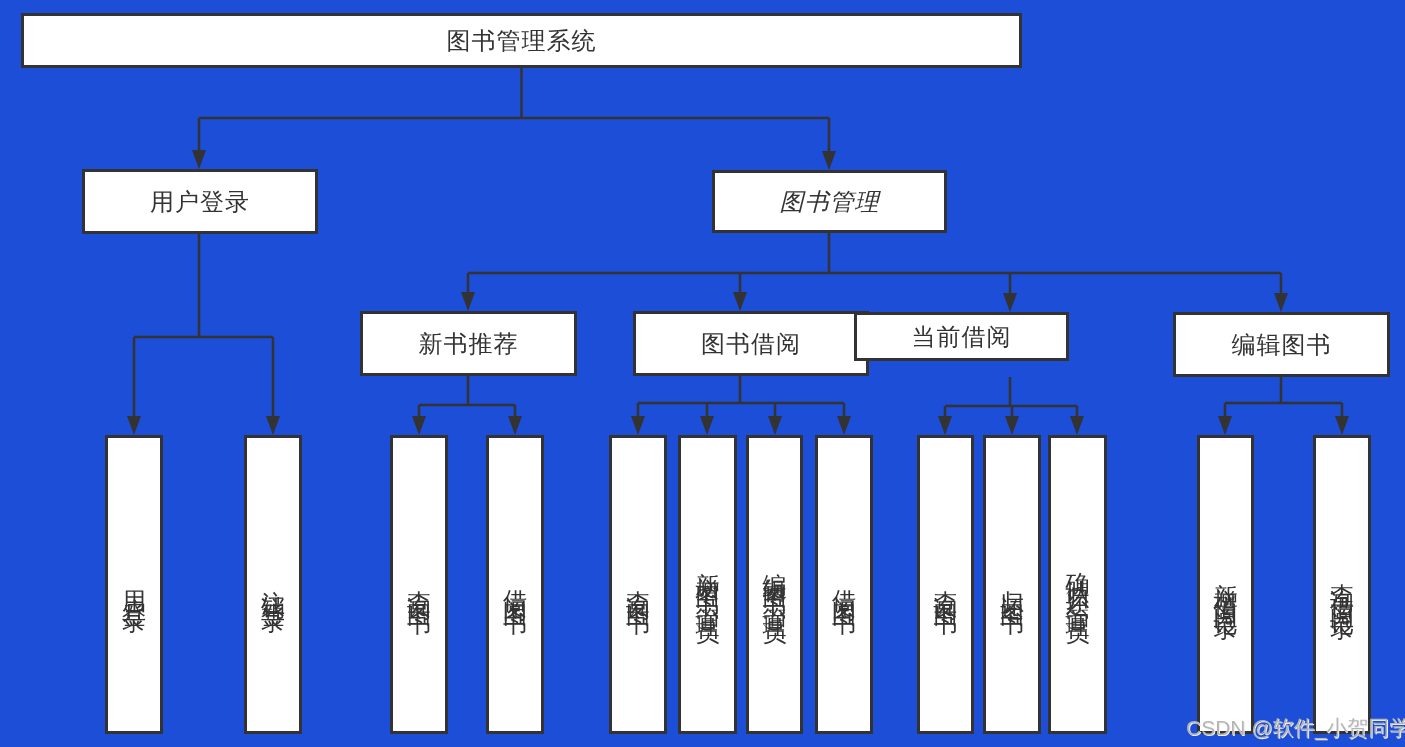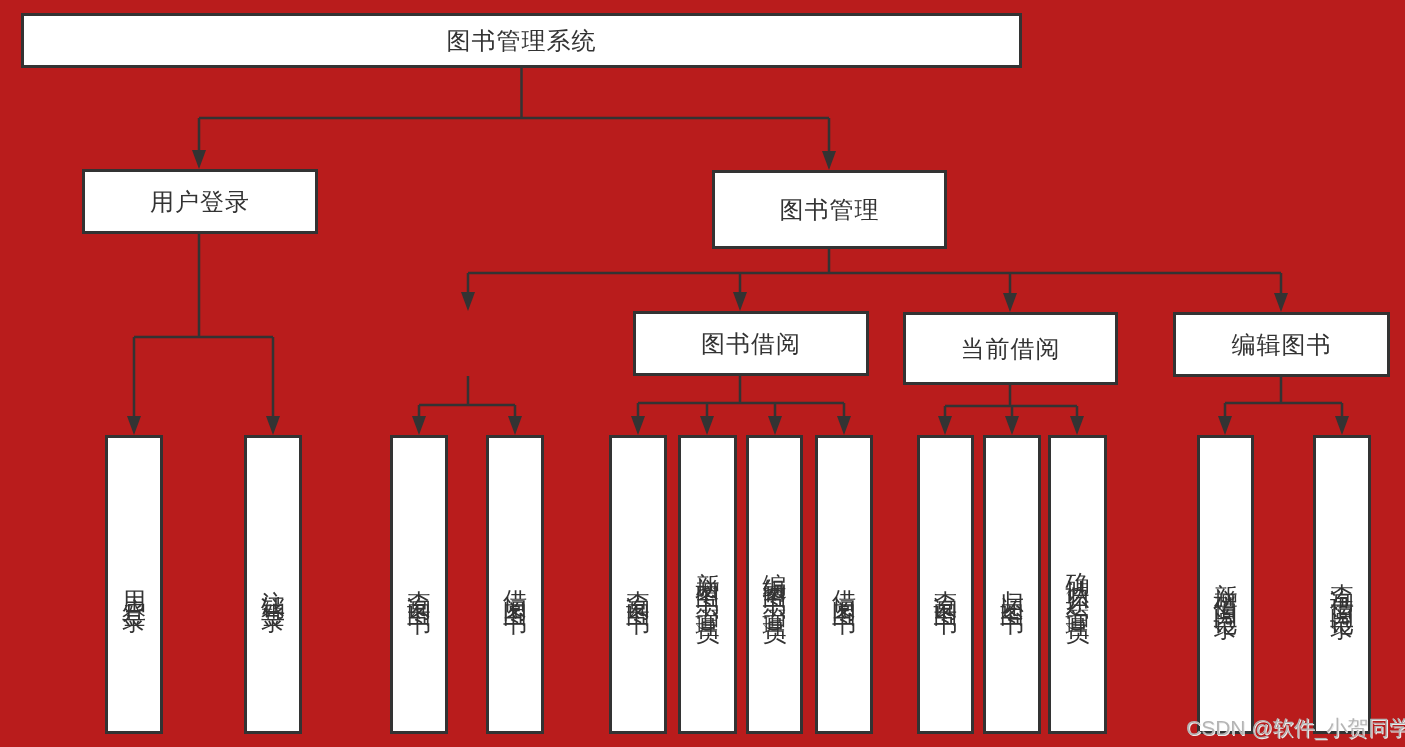--- a/index.html
+++ b/index.html
@@ -2,21 +2,21 @@
 <html><head>
 <meta charset="utf-8">
 <style>
   * { box-sizing: border-box; }
   html, body { margin: 0; padding: 0; background: #ffffff; }
   body { font-family: "Liberation Sans", sans-serif; }
   .stage {
     position: relative;
     width: 1405px;
     height: 747px;
-    background: #b91c1c;
+    background: #1d4ed8;
     overflow: hidden;
   }
   svg.connectors {
     position: absolute;
     left: 0; top: 0;
     width: 1405px; height: 747px;
     z-index: 0;
   }
   .node {
     position: absolute;
@@ -90,24 +90,25 @@
       <polygon points="1012,435 1005,416 1019,416"></polygon>
       <polygon points="1077,435 1070,416 1084,416"></polygon>
       <polygon points="1225,435 1218,416 1232,416"></polygon>
       <polygon points="1342,435 1335,416 1349,416"></polygon>
     </g>
   </svg>
 
   <div class="node h" style="left:21px; top:13px; width:1001px; height:55px;">图书管理系统</div>
 
   <div class="node h" style="left:82px; top:169px; width:236px; height:65px;">用户登录</div>
-  <div class="node h" style="left:712px; top:170px; width:235px; height:79px;">图书管理</div>
+  <div class="node h" style="left:712px; top:170px; width:235px; height:63px;font-style:italic;">图书管理</div>
 
+  <div class="node h" style="left:360px; top:311px; width:217px; height:65px;">新书推荐</div>
   <div class="node h" style="left:633px; top:311px; width:236px; height:65px;">图书借阅</div>
-  <div class="node h" style="left:903px; top:312px; width:215px; height:73px;">当前借阅</div>
+  <div class="node h" style="left:854px; top:312px; width:215px; height:49px;">当前借阅</div>
   <div class="node h" style="left:1173px; top:312px; width:217px; height:65px;">编辑图书</div>
 
   <div class="node v" style="left:105px; width:58px;">用户登录</div>
   <div class="node v" style="left:244px; width:58px;">注销登录</div>
 
   <div class="node v" style="left:390px; width:58px;">查询图书</div>
   <div class="node v" style="left:486px; width:58px;">借阅图书</div>
 
   <div class="node v" style="left:609px; width:58px;">查询图书</div>
   <div class="node v" style="left:678px; width:59px;">新增图书（管理员）</div>

